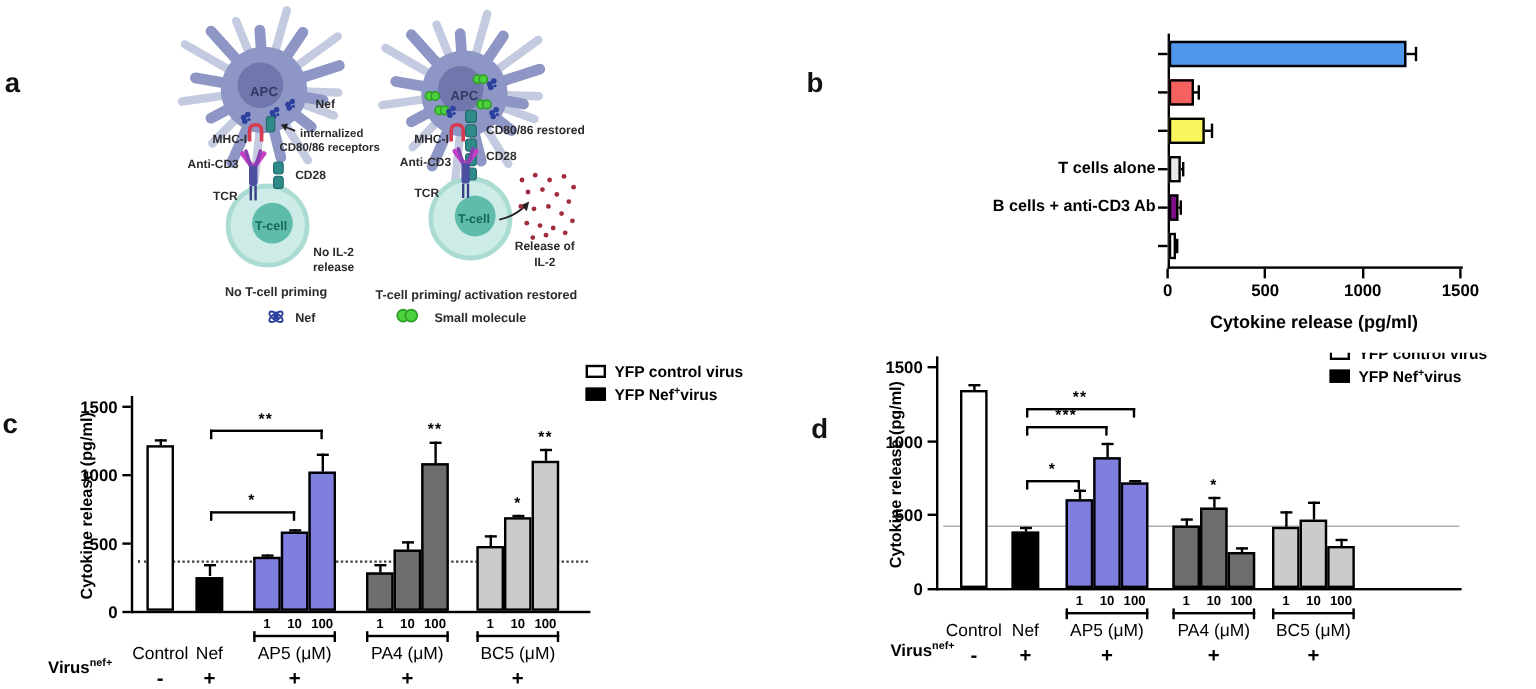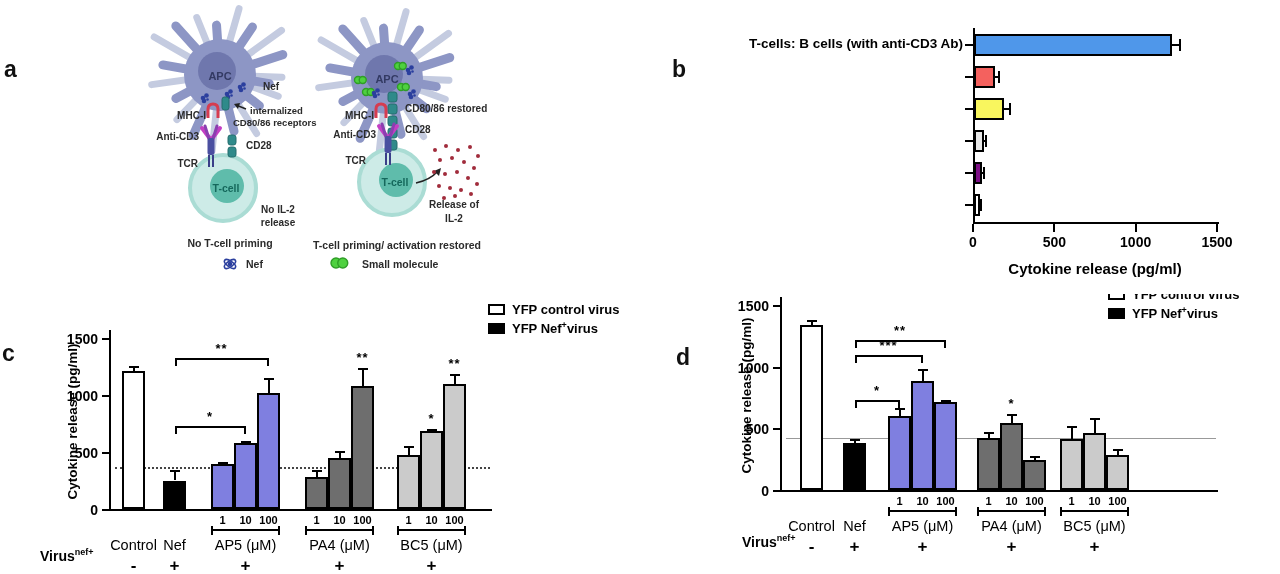--- a/index.html
+++ b/index.html
@@ -208,37 +208,38 @@
       <div style="position: absolute; left: 313px; top: 222px; width: 246px; height: 2px; background: rgb(0, 0, 0);"></div>
       <div style="position: absolute; left: 312px; top: 224px; width: 2px; height: 8px; background: rgb(0, 0, 0);"></div>
       <div class="blab" style="position: absolute; left: 283px; top: 234px; width: 60px; text-align: center;">0</div>
       <div style="position: absolute; left: 393.333px; top: 224px; width: 2px; height: 8px; background: rgb(0, 0, 0);"></div>
       <div class="blab" style="position: absolute; left: 364.333px; top: 234px; width: 60px; text-align: center;">500</div>
       <div style="position: absolute; left: 474.667px; top: 224px; width: 2px; height: 8px; background: rgb(0, 0, 0);"></div>
       <div class="blab" style="position: absolute; left: 445.667px; top: 234px; width: 60px; text-align: center;">1000</div>
       <div style="position: absolute; left: 556px; top: 224px; width: 2px; height: 8px; background: rgb(0, 0, 0);"></div>
       <div class="blab" style="position: absolute; left: 527px; top: 234px; width: 60px; text-align: center;">1500</div>
       <div style="position: absolute; left: 305px; top: 44px; width: 8px; height: 2px; background: rgb(0, 0, 0);"></div>
-      <div class="cat" style="position: absolute; right: 317px; top: 36px; width: 300px;">T-cells: B cells (with anti-CD3 Ab)</div>
       <div style="position: absolute; left: 314px; top: 34px; width: 198.453px; height: 22px; background: rgb(79, 151, 234); border: 2px solid rgb(0, 0, 0);"></div>
       <div style="position: absolute; left: 512.453px; top: 44px; width: 7.32px; height: 2px; background: rgb(0, 0, 0);"></div>
       <div style="position: absolute; left: 518.773px; top: 39px; width: 2px; height: 12px; background: rgb(0, 0, 0);"></div>
       <div style="position: absolute; left: 305px; top: 76px; width: 8px; height: 2px; background: rgb(0, 0, 0);"></div>
       <div style="position: absolute; left: 314px; top: 66px; width: 21.1467px; height: 22px; background: rgb(244, 97, 94); border: 2px solid rgb(0, 0, 0);"></div>
       <div style="position: absolute; left: 335.147px; top: 76px; width: 4.06667px; height: 2px; background: rgb(0, 0, 0);"></div>
       <div style="position: absolute; left: 338.213px; top: 71px; width: 2px; height: 12px; background: rgb(0, 0, 0);"></div>
       <div style="position: absolute; left: 305px; top: 108px; width: 8px; height: 2px; background: rgb(0, 0, 0);"></div>
       <div style="position: absolute; left: 314px; top: 98px; width: 30.0933px; height: 22px; background: rgb(249, 246, 94); border: 2px solid rgb(0, 0, 0);"></div>
       <div style="position: absolute; left: 344.093px; top: 108px; width: 5.69333px; height: 2px; background: rgb(0, 0, 0);"></div>
       <div style="position: absolute; left: 348.787px; top: 103px; width: 2px; height: 12px; background: rgb(0, 0, 0);"></div>
       <div style="position: absolute; left: 305px; top: 140px; width: 8px; height: 2px; background: rgb(0, 0, 0);"></div>
+      <div class="cat" style="position: absolute; right: 317px; top: 132px; width: 300px;">T cells alone</div>
       <div style="position: absolute; left: 314px; top: 130px; width: 9.76px; height: 22px; background: rgb(232, 232, 232); border: 2px solid rgb(0, 0, 0);"></div>
       <div style="position: absolute; left: 323.76px; top: 140px; width: 2.44px; height: 2px; background: rgb(0, 0, 0);"></div>
       <div style="position: absolute; left: 325.2px; top: 135px; width: 2px; height: 12px; background: rgb(0, 0, 0);"></div>
       <div style="position: absolute; left: 305px; top: 172px; width: 8px; height: 2px; background: rgb(0, 0, 0);"></div>
+      <div class="cat" style="position: absolute; right: 317px; top: 164px; width: 300px;">B cells + anti-CD3 Ab</div>
       <div style="position: absolute; left: 314px; top: 162px; width: 8.13333px; height: 22px; background: rgb(125, 15, 134); border: 2px solid rgb(0, 0, 0);"></div>
       <div style="position: absolute; left: 322.133px; top: 172px; width: 1.62667px; height: 2px; background: rgb(0, 0, 0);"></div>
       <div style="position: absolute; left: 322.76px; top: 167px; width: 2px; height: 12px; background: rgb(0, 0, 0);"></div>
       <div style="position: absolute; left: 305px; top: 204px; width: 8px; height: 2px; background: rgb(0, 0, 0);"></div>
       <div style="position: absolute; left: 314px; top: 194px; width: 5.69333px; height: 22px; background: rgb(255, 255, 255); border: 2px solid rgb(0, 0, 0);"></div>
       <div style="position: absolute; left: 319.693px; top: 204px; width: 1.30133px; height: 2px; background: rgb(0, 0, 0);"></div>
       <div style="position: absolute; left: 319.995px; top: 199px; width: 2px; height: 12px; background: rgb(0, 0, 0);"></div>
     </div>
 
   <div class="panel" id="panel-c" style="left:0;top:290px;width:660px;height:284px">

